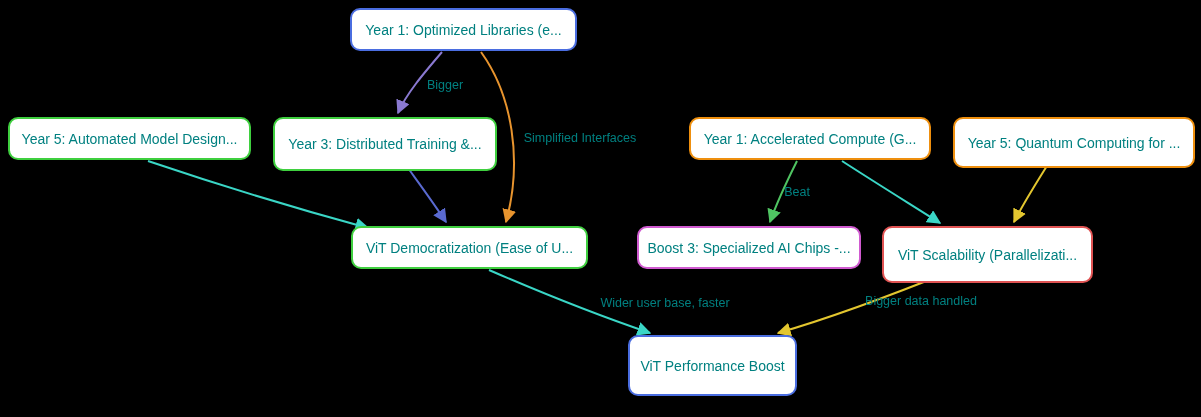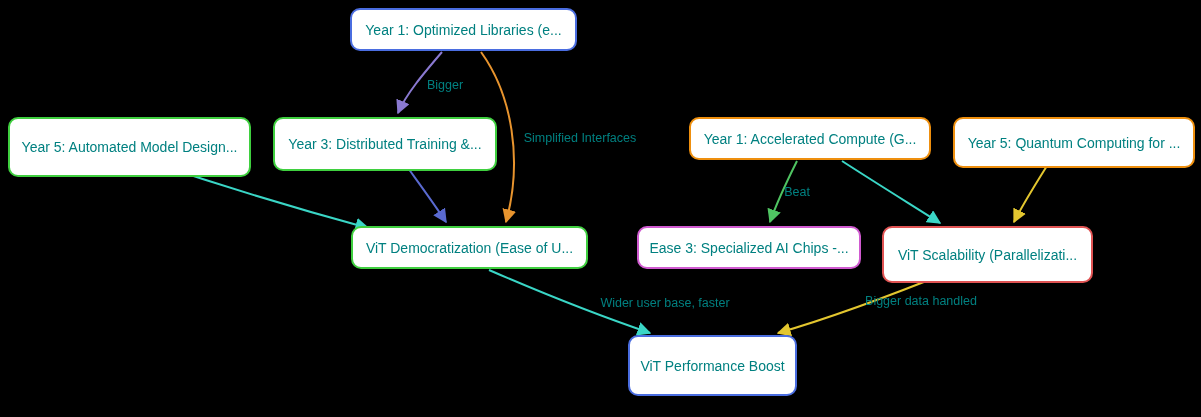--- a/index.html
+++ b/index.html
@@ -30,21 +30,21 @@
   }
   .edge-label {
     position: absolute;
     transform: translateX(-50%);
     color: var(--edge-label, #008080);
     font-size: 12.5px;
     white-space: nowrap;
   }
   
   .n0 { left: 350px; top: 8px;   width: 227px; height: 43px; }
-  .n1 { left: 8px;   top: 117px; width: 243px; height: 60px; }
+  .n1 { left: 8px;   top: 117px; width: 243px; height: 43px; }
   .n2 { left: 273px; top: 117px; width: 224px; height: 54px; }
   .n3 { left: 689px; top: 117px; width: 242px; height: 43px; }
   .n4 { left: 953px; top: 117px; width: 242px; height: 51px; }
   .n5 { left: 351px; top: 226px; width: 237px; height: 43px; }
   .n6 { left: 637px; top: 226px; width: 224px; height: 43px; }
   .n7 { left: 882px; top: 226px; width: 211px; height: 57px; }
   .n8 { left: 628px; top: 335px; width: 169px; height: 61px; }
   
   .l0 { left: 445px;  top: 78px;  }
   .l1 { left: 580px;  top: 131px; }
@@ -113,21 +113,21 @@
   <div class="node n3" style="border-color: rgb(238, 143, 14);">
     <span>Year 1: Accelerated Compute (G...</span>
   </div>
   <div class="node n4" style="border-color: rgb(238, 143, 14);">
     <span>Year 5: Quantum Computing for ...</span>
   </div>
   <div class="node n5" style="border-color: rgb(63, 207, 63);">
     <span>ViT Democratization (Ease of U...</span>
   </div>
   <div class="node n6" style="border-color: rgb(208, 90, 208);">
-    <span>Ease 3: Specialized AI Chips -...</span>
+    <span>Boost 3: Specialized AI Chips -...</span>
   </div>
   <div class="node n7" style="border-color: rgb(224, 83, 83);">
     <span>ViT Scalability (Parallelizati...</span>
   </div>
   <div class="node n8" style="border-color: rgb(74, 109, 224);">
     <span>ViT Performance Boost</span>
   </div>
 
   <div class="edge-label l0">Bigger</div>
   <div class="edge-label l1">Simplified Interfaces</div>

